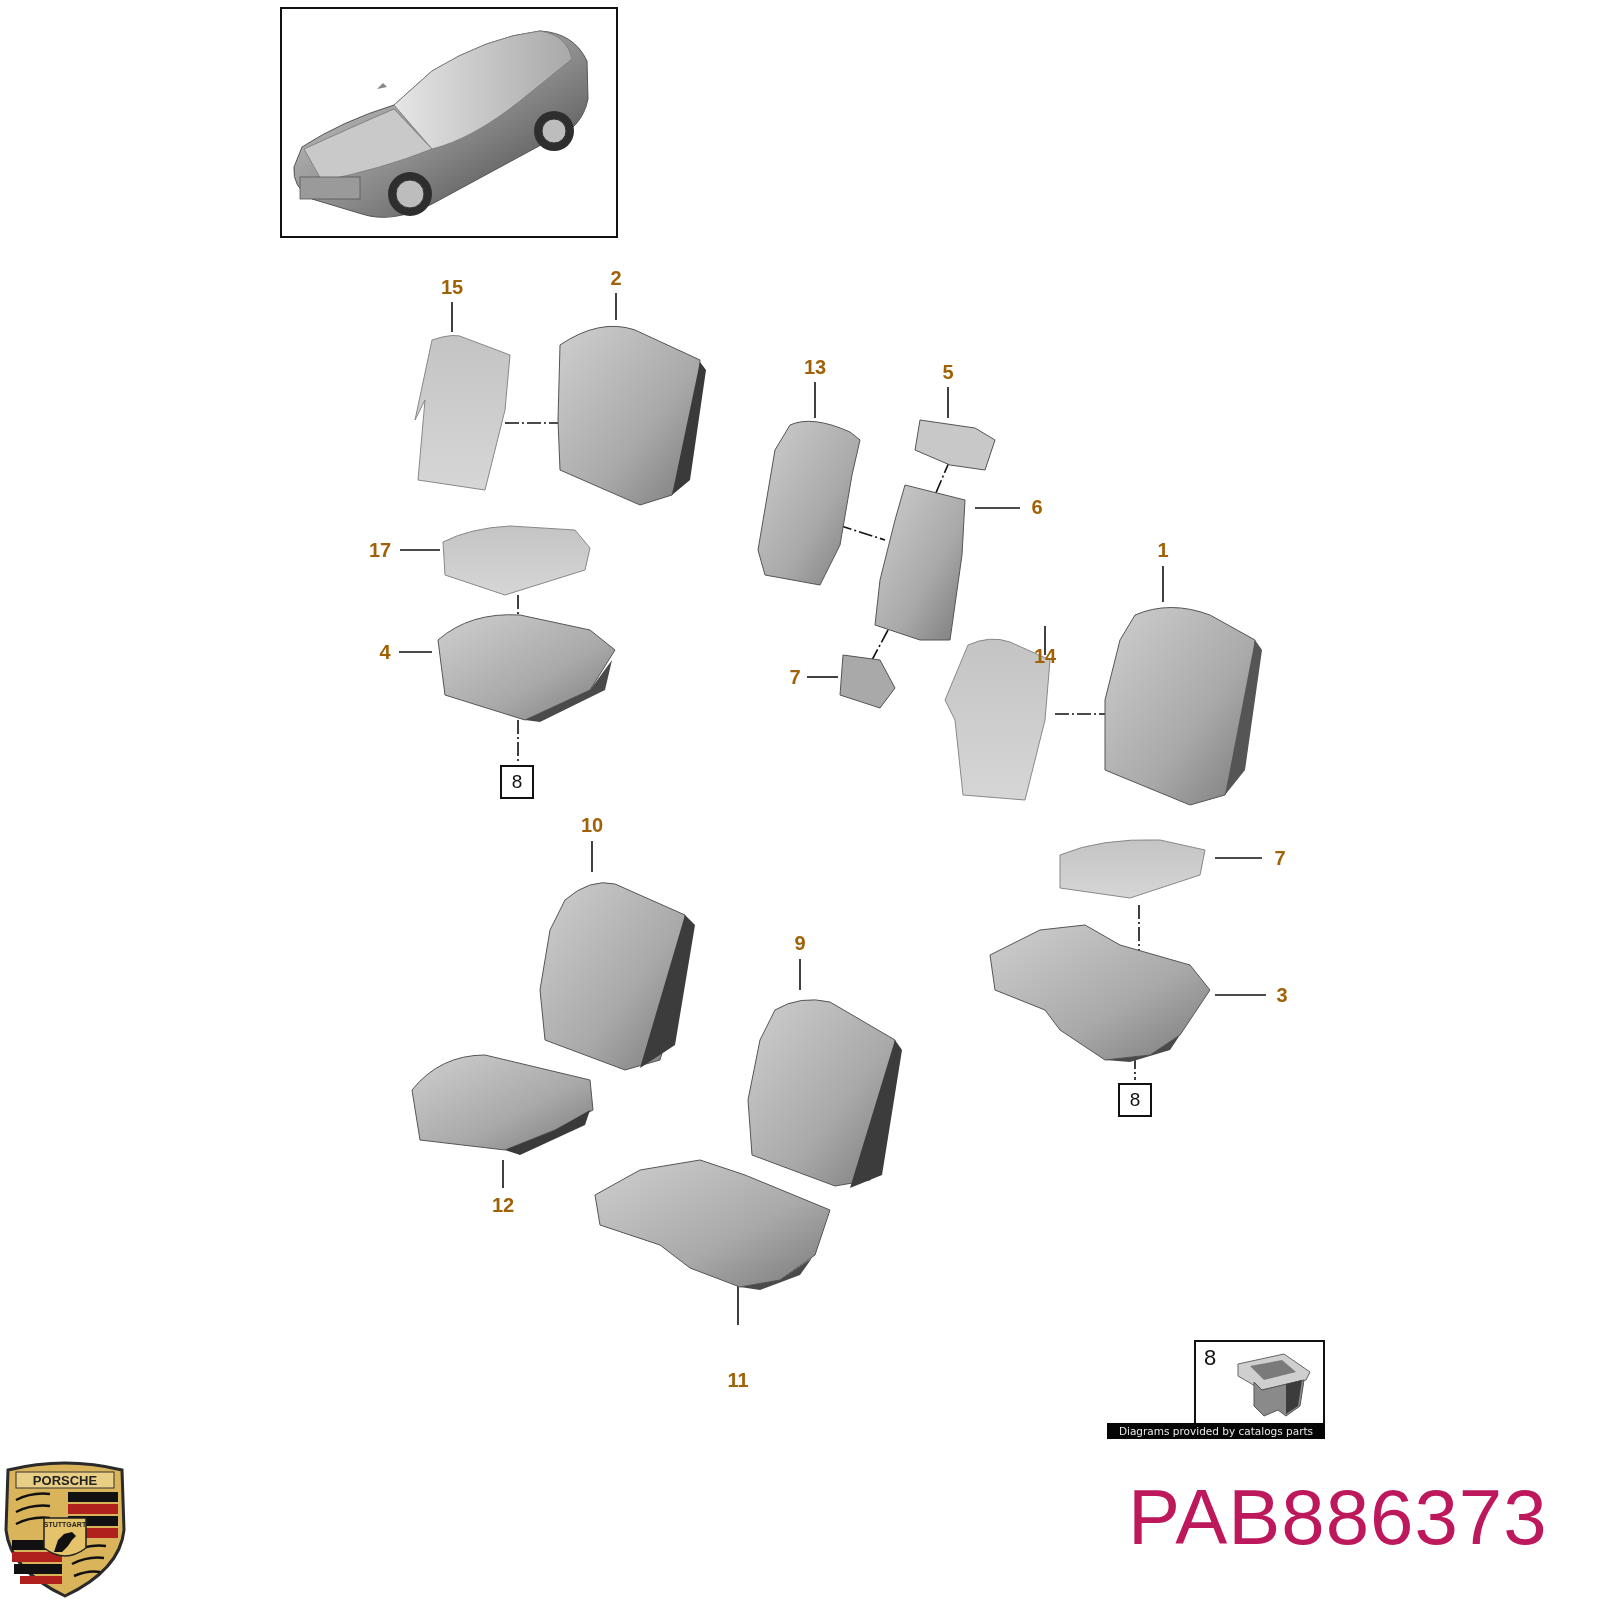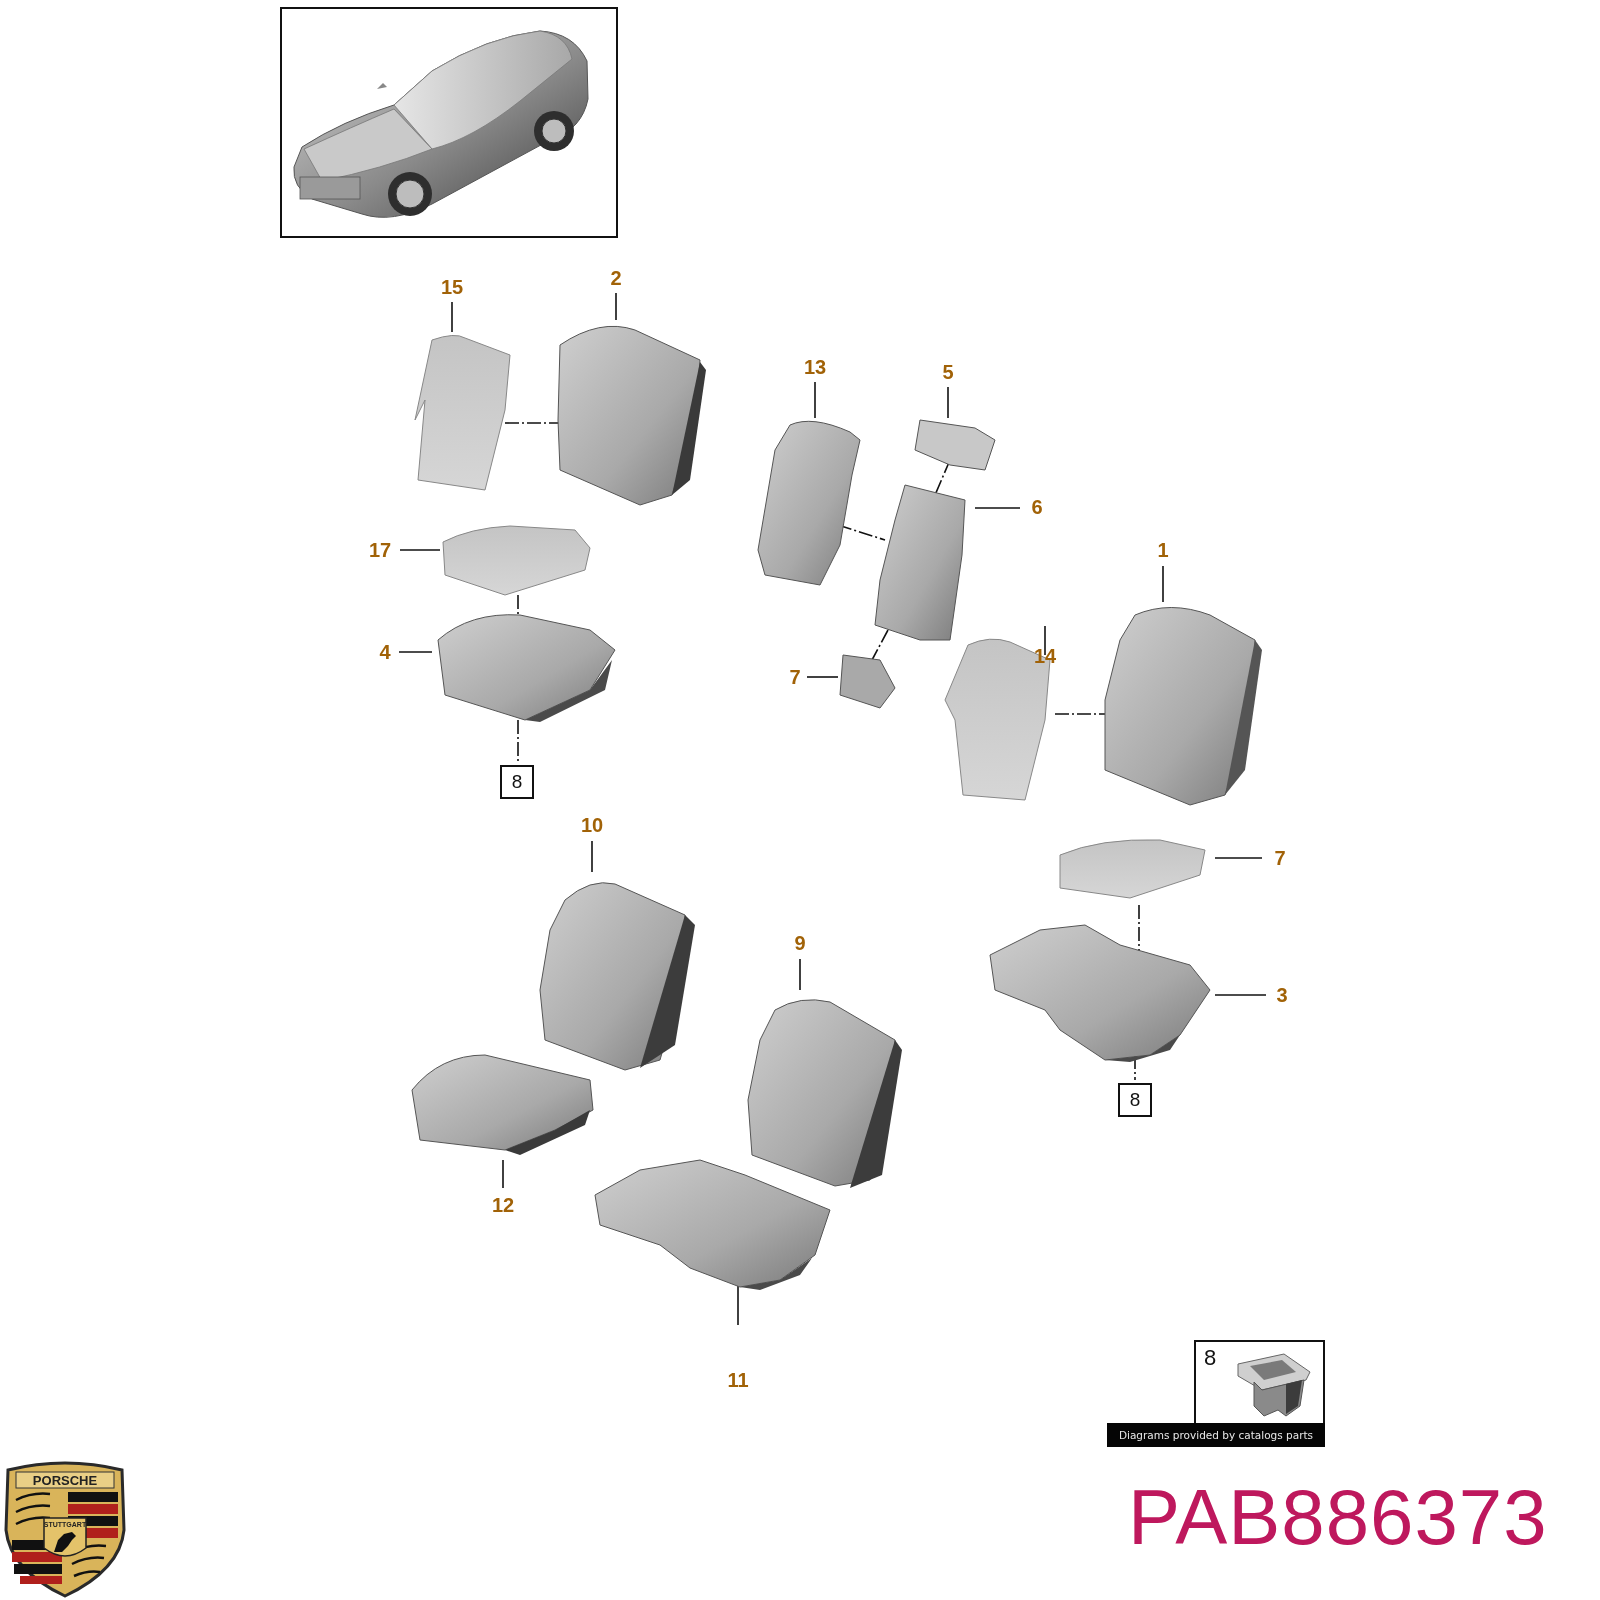--- a/index.html
+++ b/index.html
@@ -10,21 +10,21 @@
              font-size: 20px; color: #a16207; line-height: 1; transform: translate(-50%, -50%); white-space: nowrap; }
   .boxed { position: absolute; width: 34px; height: 34px; border: 2px solid #111; background: #fff;
            font-family: "Liberation Sans", sans-serif; font-size: 19px; display: flex; align-items: center;
            justify-content: center; transform: translate(-50%, -50%); box-sizing: border-box; }
   svg.diagram { position: absolute; left: 0; top: 0; }
   .car-box { position: absolute; left: 280px; top: 7px; width: 338px; height: 231px;
              border: 2.5px solid #111; box-sizing: border-box; background: #fff; overflow: hidden; }
   .inset { position: absolute; left: 1194px; top: 1340px; width: 131px; height: 86px;
            border: 2px solid #111; box-sizing: border-box; background: #fff; }
   .inset-num { position: absolute; left: 8px; top: 3px; font-size: 22px; font-family: "Liberation Sans", sans-serif; }
-  .banner { position: absolute; left: 1107px; top: 1423px; width: 218px; height: 24px; background: #050505;
+  .banner { position: absolute; left: 1107px; top: 1423px; width: 218px; height: 16px; background: #050505;
             color: #e8e8e8; font-family: "DejaVu Sans", sans-serif; font-size: 10.5px;
             display: flex; align-items: center; justify-content: center; white-space: nowrap; }
   .partno { position: absolute; left: 1128px; top: 1478px; font-family: "Liberation Sans", sans-serif;
             font-size: 78px; letter-spacing: 1px; color: #be185d; line-height: 1; }
   .logo { position: absolute; left: 2px; top: 1460px; width: 126px; height: 138px; }
 </style>
 </head>
 <body>
 
 <div class="car-box">

